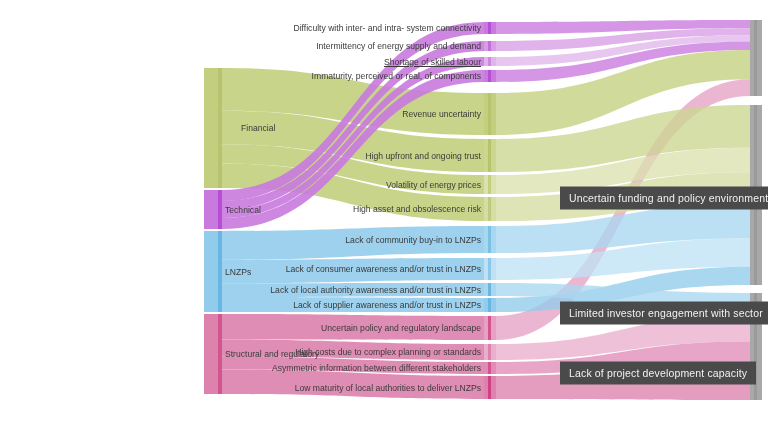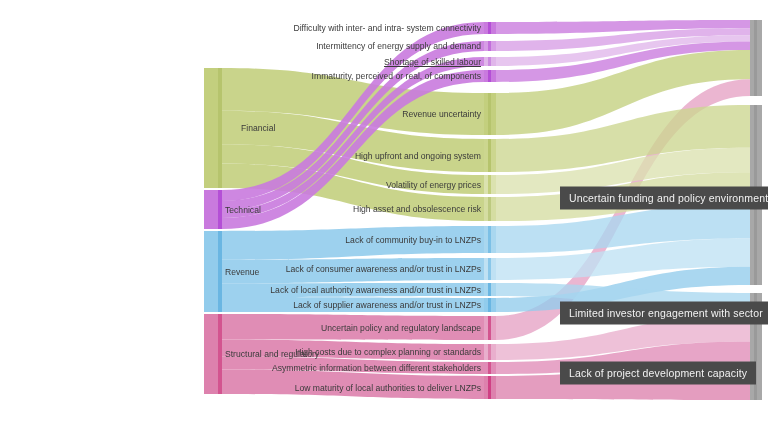--- a/index.html
+++ b/index.html
@@ -99,28 +99,28 @@
         <rect x="754" y="20" width="3" height="76" fill="#9a9a9a"></rect>
         <rect x="750" y="105" width="12" height="180" fill="#a8a8a8"></rect>
         <rect x="754" y="105" width="3" height="180" fill="#9a9a9a"></rect>
         <rect x="750" y="293" width="12" height="107" fill="#a8a8a8"></rect>
         <rect x="754" y="293" width="3" height="107" fill="#9a9a9a"></rect>
       </g>
   </svg>
   <div id="labels-layer">
       <div class="left-label" style="left: 225px; top: 128px; padding-left: 16px;">Financial</div>
       <div class="left-label" style="left: 225px; top: 209.5px;">Technical</div>
-      <div class="left-label" style="left: 225px; top: 271.5px;">Revenue</div>
+      <div class="left-label" style="left: 225px; top: 271.5px;">LNZPs</div>
       <div class="left-label" style="left: 225px; top: 354px; text-align: center;">Structural and regulatory</div>
       <div class="mid-label" style="right: 287px; top: 28px; padding-left: 32px;">Difficulty with inter- and intra- system connectivity</div>
       <div class="mid-label" style="right: 287px; top: 46px;">Intermittency of energy supply and demand</div>
       <div class="mid-label" style="right: 287px; top: 61.5px; text-decoration: underline;">Shortage of skilled labour</div>
       <div class="mid-label" style="right: 287px; top: 76px;">Immaturity, perceived or real, of components</div>
       <div class="mid-label" style="right: 287px; top: 114px;">Revenue uncertainty</div>
-      <div class="mid-label" style="right: 287px; top: 155.5px;">High upfront and ongoing system</div>
+      <div class="mid-label" style="right: 287px; top: 155.5px;">High upfront and ongoing trust</div>
       <div class="mid-label" style="right: 287px; top: 184.5px;">Volatility of energy prices</div>
       <div class="mid-label" style="right: 287px; top: 209px;">High asset and obsolescence risk</div>
       <div class="mid-label" style="right: 287px; top: 239.5px;">Lack of community buy-in to LNZPs</div>
       <div class="mid-label" style="right: 287px; top: 269px;">Lack of consumer awareness and/or trust in LNZPs</div>
       <div class="mid-label" style="right: 287px; top: 289.5px;">Lack of local authority awareness and/or trust in LNZPs</div>
       <div class="mid-label" style="right: 287px; top: 305px;">Lack of supplier awareness and/or trust in LNZPs</div>
       <div class="mid-label" style="right: 287px; top: 328px;">Uncertain policy and regulatory landscape</div>
       <div class="mid-label" style="right: 287px; top: 352px;">High costs due to complex planning or standards</div>
       <div class="mid-label" style="right: 287px; top: 368px;">Asymmetric information between different stakeholders</div>
       <div class="mid-label" style="right: 287px; top: 387.5px;">Low maturity of local authorities to deliver LNZPs</div>

